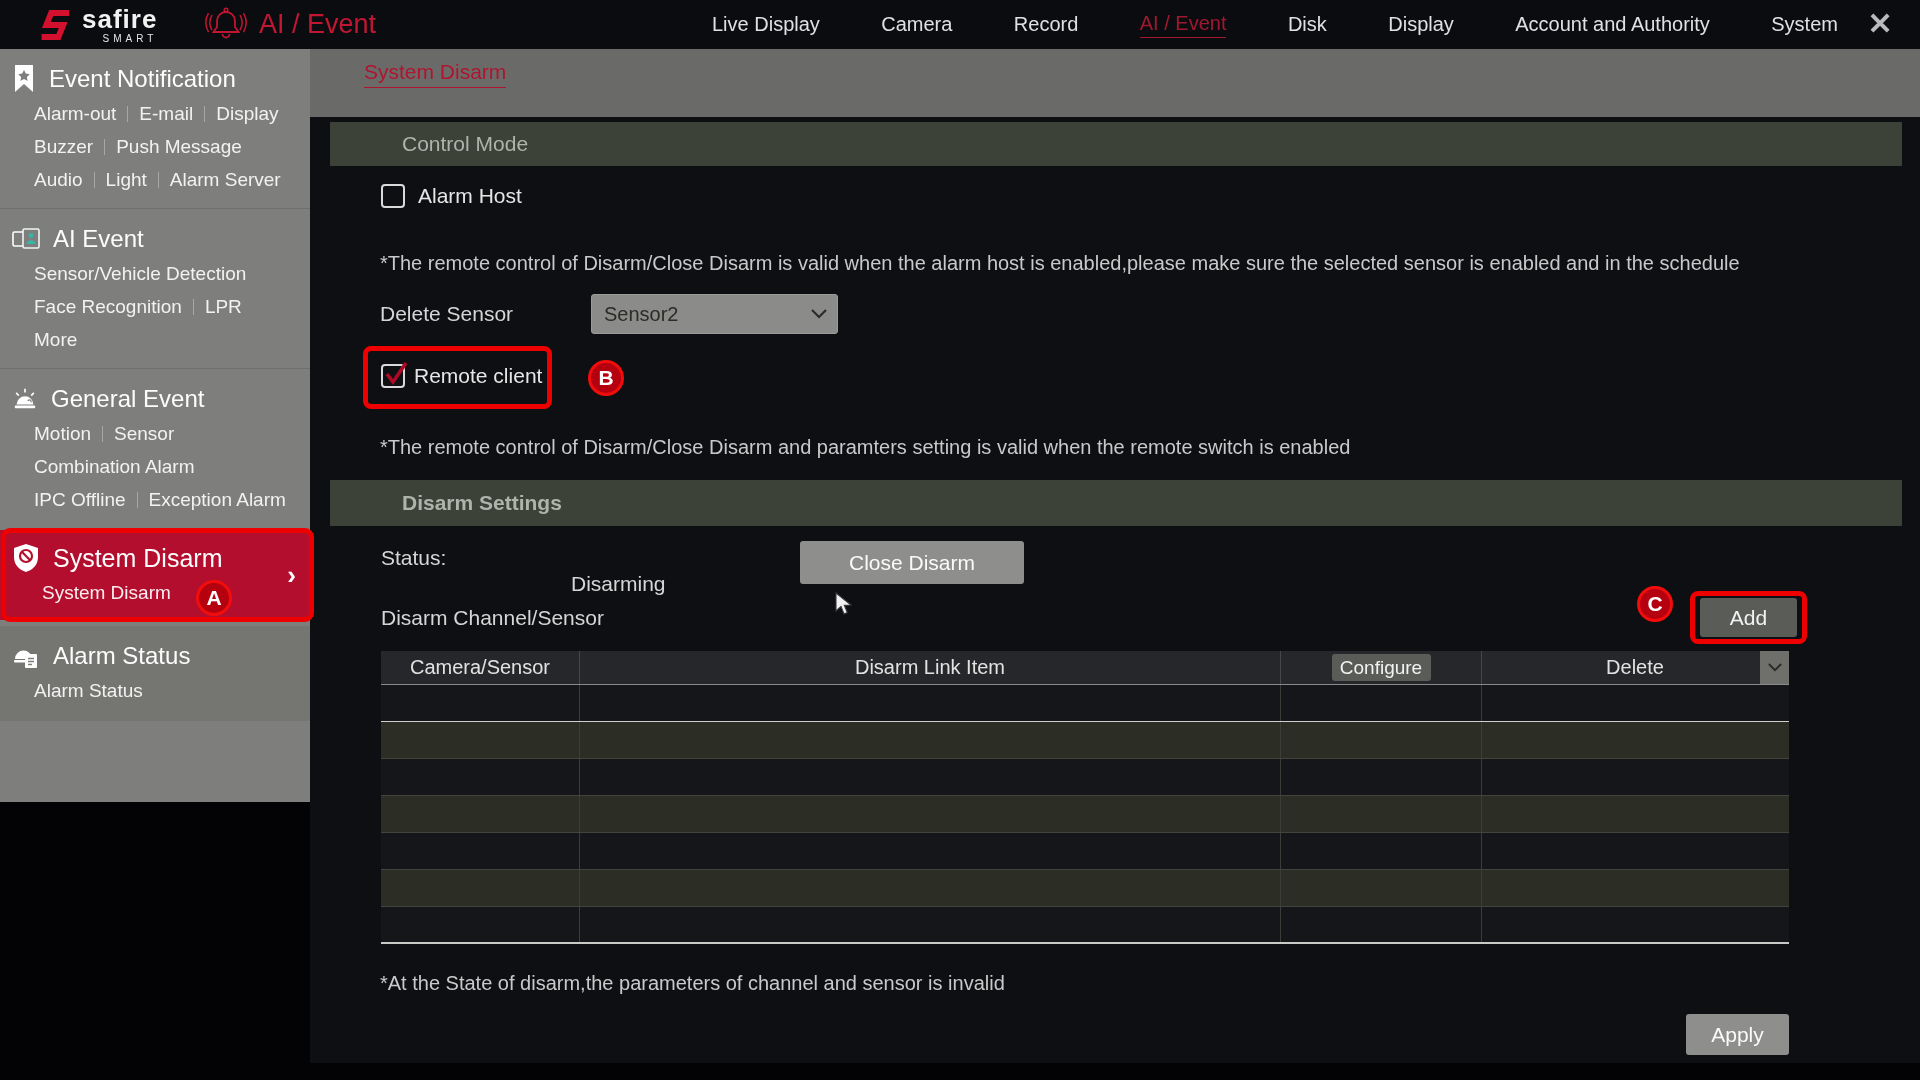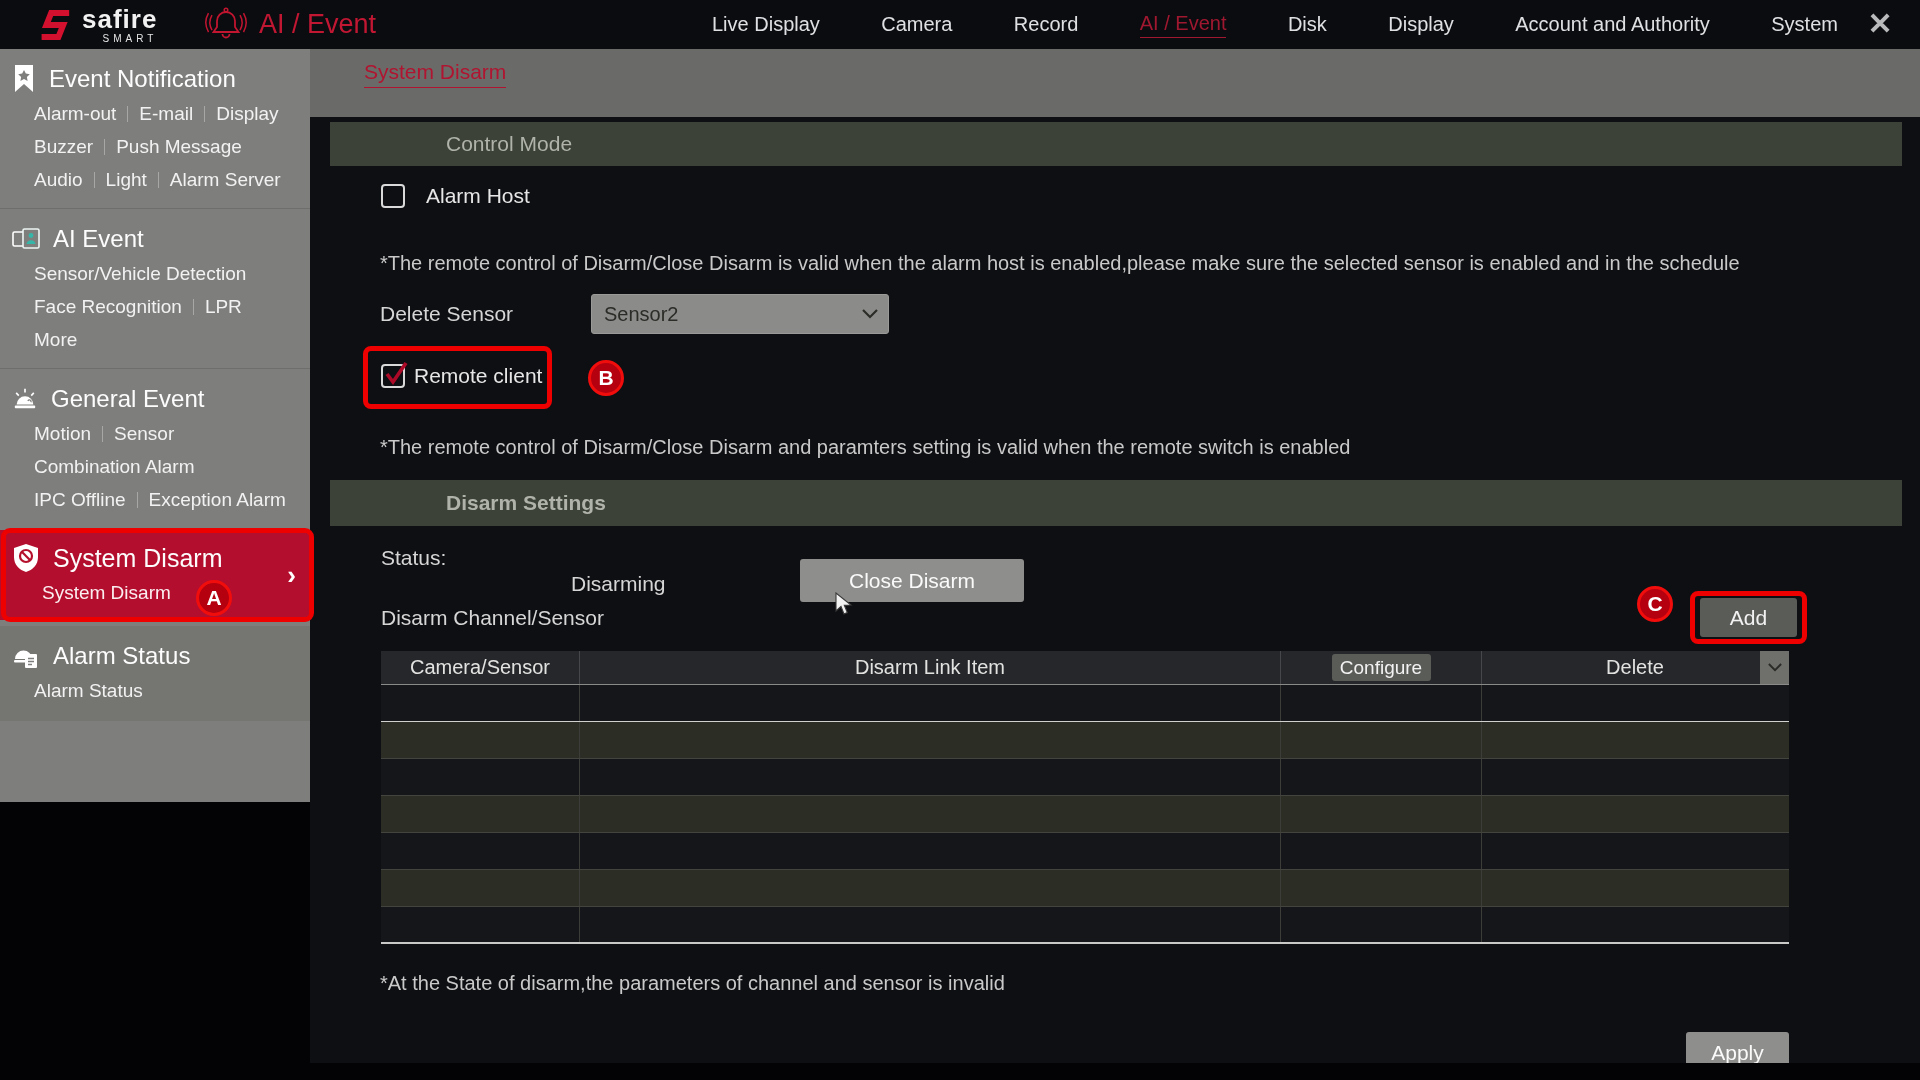--- a/index.html
+++ b/index.html
@@ -36,45 +36,45 @@
   .side-section.active-section .side-title { font-size:25px; }
   .side-section.active-section .side-row { padding-left:42px; color:#fbeef0; }
   .anno-border { position:absolute; left:1px; top:-2px; right:-4px; bottom:-2px; border:5px solid #ee0000; border-radius:9px; pointer-events:none; z-index:6; }
   .active-chevron { position:absolute; right:14px; top:30px; color:#ffffff; font-size:26px; font-weight:bold; }
   .badge { width:36px; height:36px; border-radius:50%; background:#b5000f; border:3px solid #f20d0d; color:#fff; font-size:21px; font-weight:bold; display:flex; align-items:center; justify-content:center; }
   .badge-a { position:absolute; left:196px; top:50px; }
   .side-section.alarm-status { background:#757672; margin-top:6px; padding-bottom:14px; }
   .side-black { position:absolute; left:0; top:802px; width:310px; height:278px; background:#030305; }
 
   
-  .sec-bar { position:absolute; left:330px; width:1572px; height:44px; background:#3d4239;padding-left:44px; }
+  .sec-bar { position:absolute; left:330px; width:1572px; height:44px; background:#3d4239; }
   .sec-bar span { margin-left:72px; line-height:44px; font-size:21px; color:#afb3aa; }
   .bar-control { top:122px; }
   .bar-disarm { top:480px; height:46px;font-weight:bold; }
   .bar-disarm span { line-height:46px; }
 
   .note { position:absolute; left:380px; color:#c9c9c9; font-size:20px; }
 
   .checkbox { width:24px; height:24px; border:2px solid #d9d9d9; border-radius:4px; background:transparent; position:relative; cursor:pointer; flex:none; }
   .checkbox .check { display:none; position:absolute; left:-2px; top:-7px; }
   .checkbox.checked .check { display:block; }
 
-  .row-flex { position:absolute; display:flex; align-items:center; gap:21px; }
+  .row-flex { position:absolute; display:flex; align-items:center; gap:13px; }
   .cb-label { color:#e6e6e6; font-size:21px; }
 
   .field-label { position:absolute; color:#d6d6d6; font-size:21px; }
-  .select { position:absolute; left:591px; top:294px; width:298px; height:40px; background:#8b8b89; border:1px solid #9a9a98; border-radius:3px; cursor:pointer; }
+  .select { position:absolute; left:591px; top:294px; width:247px; height:40px; background:#8b8b89; border:1px solid #9a9a98; border-radius:3px; cursor:pointer; }
   .select .sel-value { position:absolute; left:12px; top:0; line-height:38px; font-size:20px; color:#2b2b28; }
   .select .sel-chev { position:absolute; right:10px; top:14px; }
 
   .anno-box { position:absolute; border:5px solid #ee0000; border-radius:8px; z-index:6; pointer-events:none; }
   .anno-remote { left:363px; top:346px; width:189px; height:63px; }
   .anno-add { left:1690px; top:591px; width:117px; height:53px; }
 
-  .btn-light { position:absolute; background:#8e8e8c; border-radius:3px; color:#fafafa; font-size:21px; display:flex; align-items:center; justify-content:center; cursor:pointer;margin-top:18px; }
+  .btn-light { position:absolute; background:#8e8e8c; border-radius:3px; color:#fafafa; font-size:21px; display:flex; align-items:center; justify-content:center; cursor:pointer; }
   .btn-dark { background:#5a5c58; border-radius:3px; color:#f2f2f2; font-size:20px; display:flex; align-items:center; justify-content:center; cursor:pointer; }
 
   .badge-b { position:absolute; left:588px; top:360px; }
   .badge-c { position:absolute; left:1637px; top:586px; }
 
   
   .dtable { position:absolute; left:381px; top:651px; width:1408px; }
   .t-head { position:relative; display:flex; height:34px; background:#26272b; border-bottom:1px solid #8a8b88; }
   .t-hcell { color:#e2e3e1; font-size:20px; display:flex; align-items:center; justify-content:center; border-right:1px solid #46474a; }
   .t-hcell:last-child { border-right:none; }

